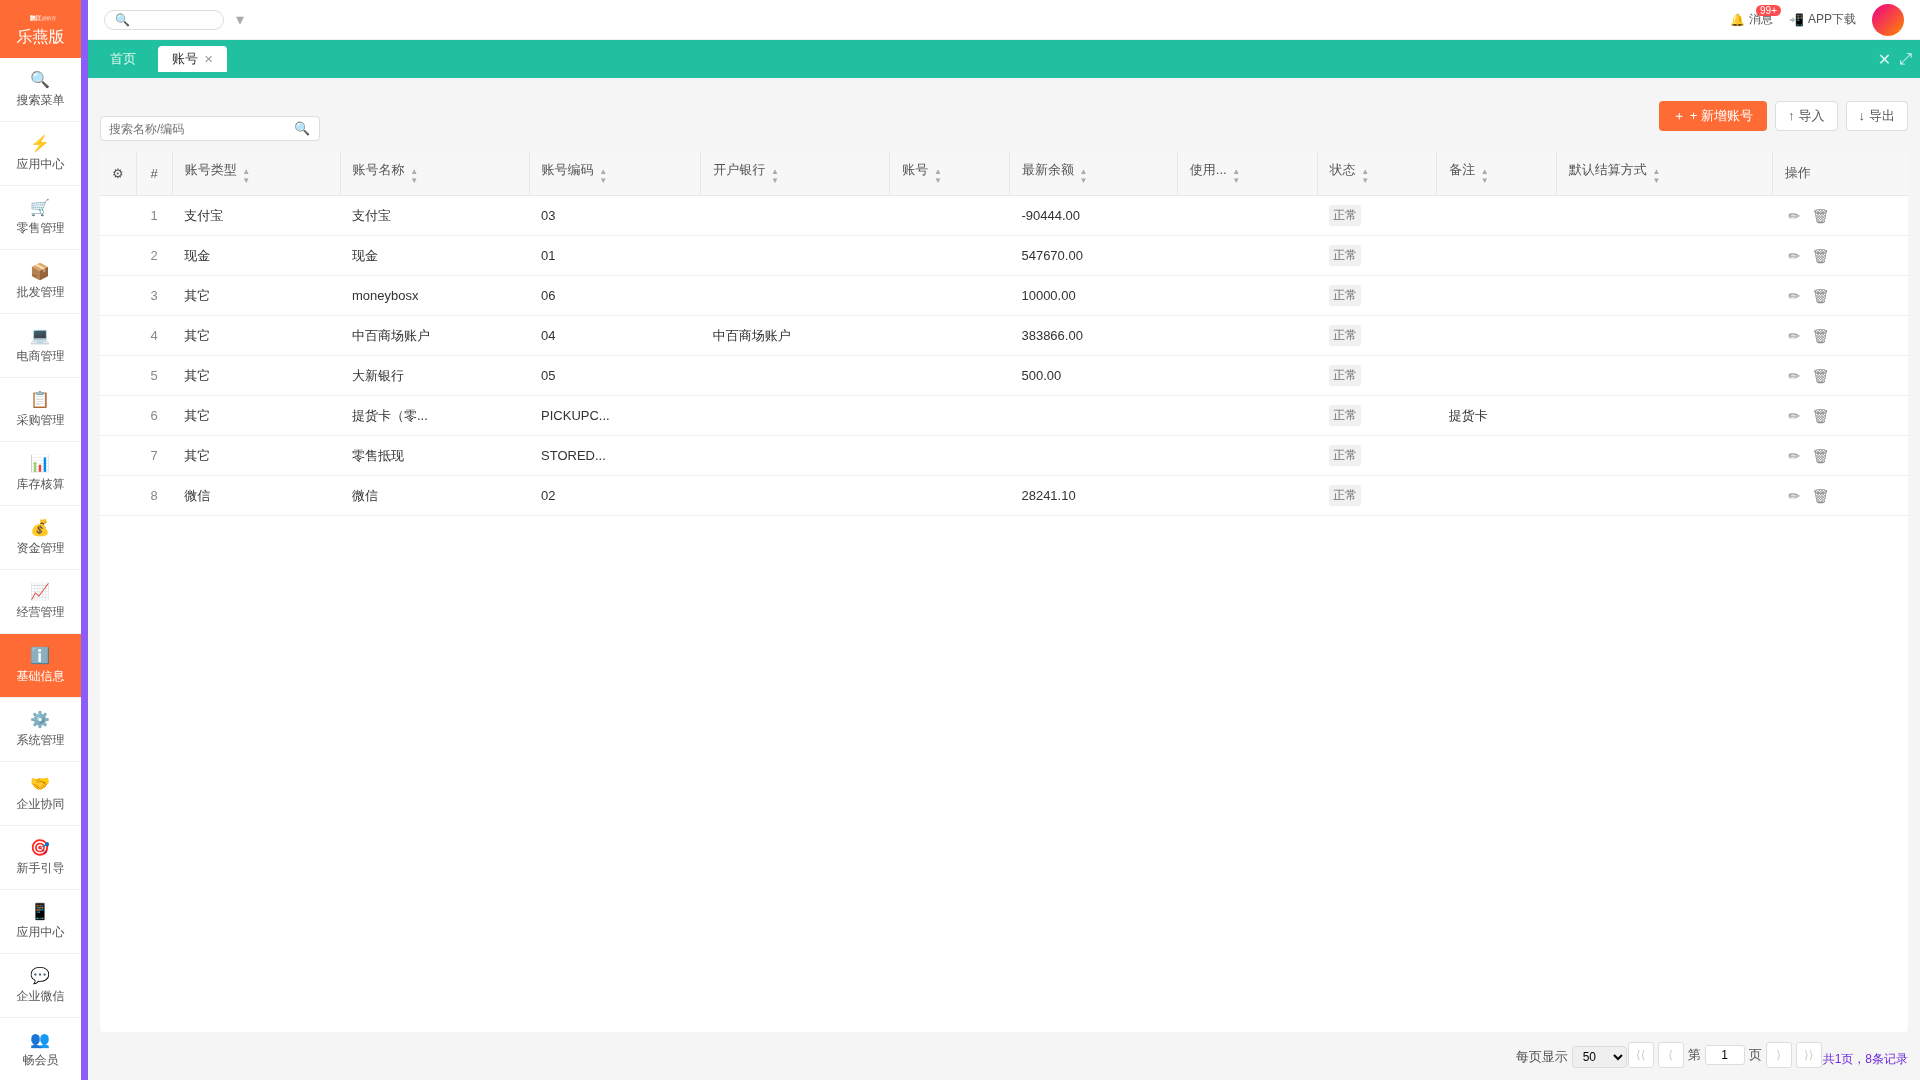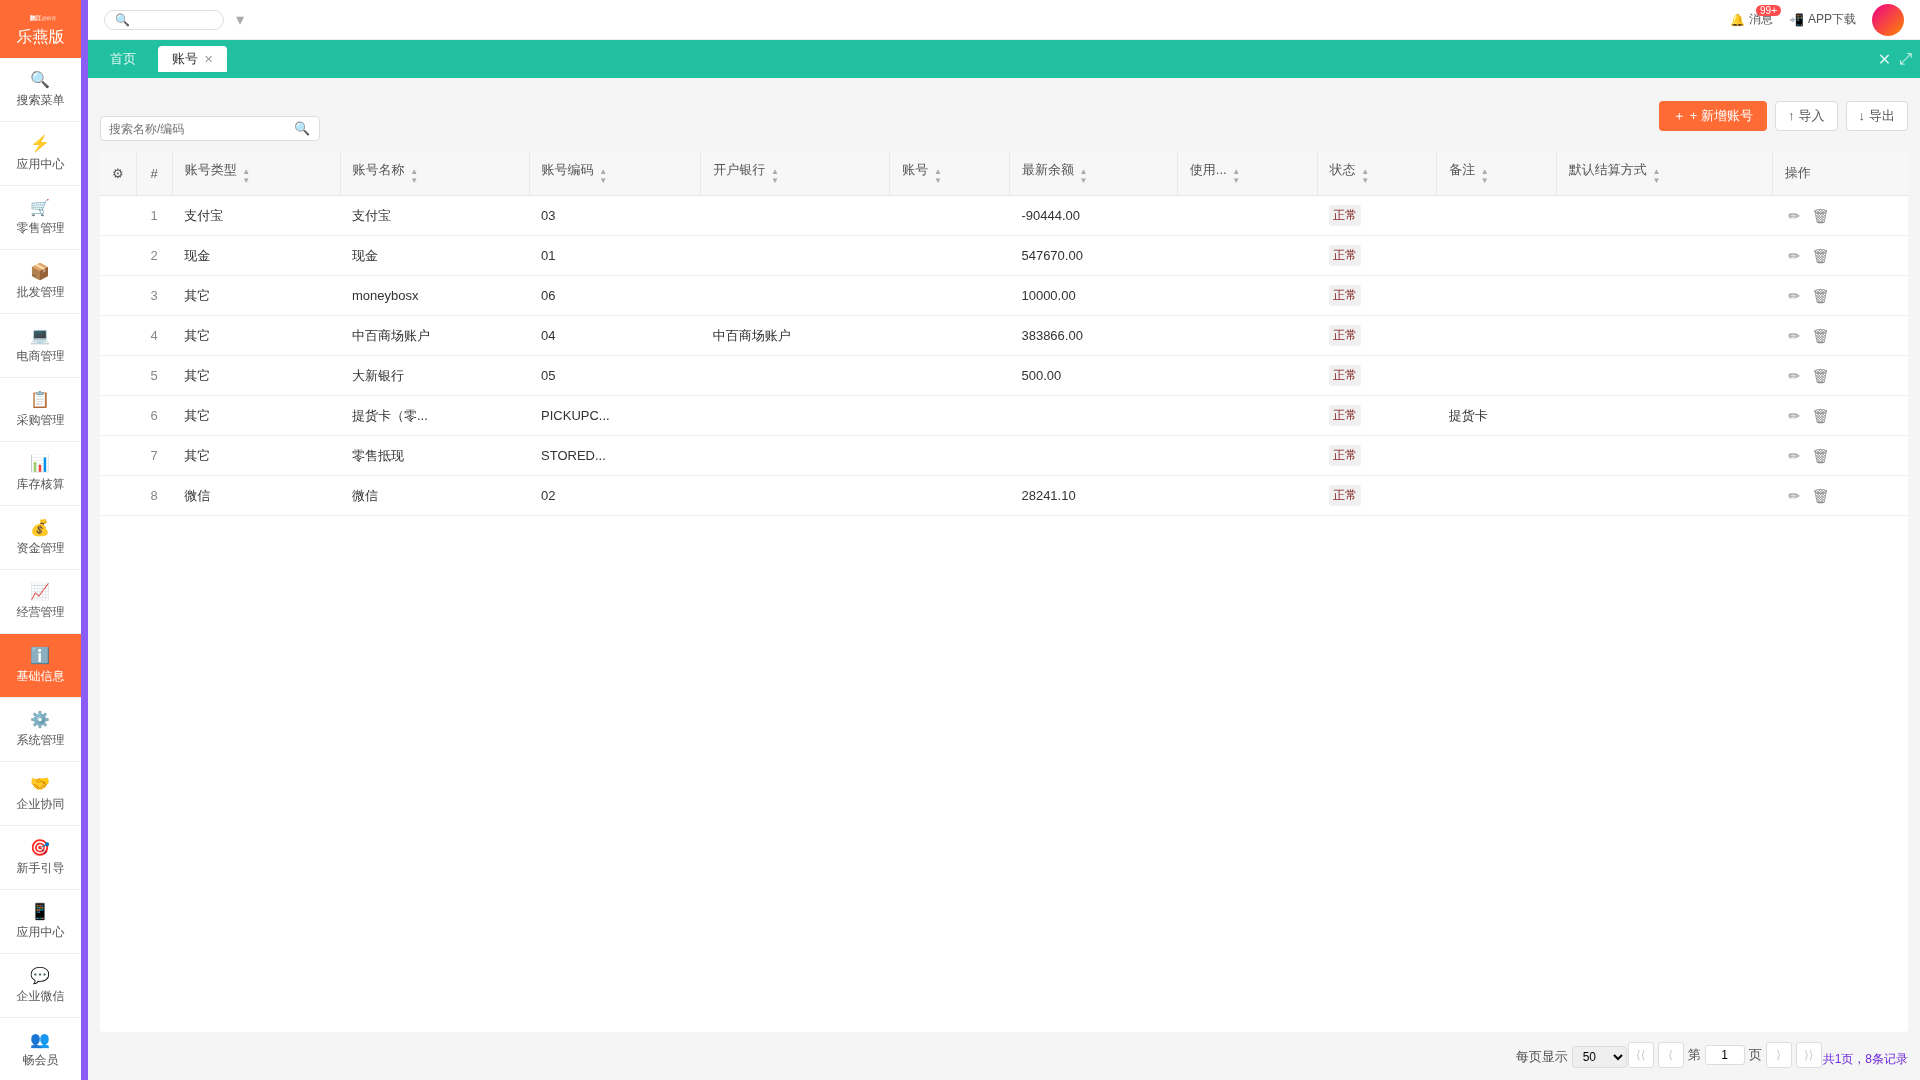--- a/index.html
+++ b/index.html
@@ -212,21 +212,21 @@
     tbody tr { border-bottom: 1px solid #f0f0f0; }
     tbody td {
       padding: 9px 12px;
       color: #333;
       white-space: nowrap;
     }
     .td-index { color: #888; text-align: center; width: 36px; }
     .status-badge {
       display: inline-block;
       background: #f0f0f0;
-      color: #7f1d1d;
+      color: #737373;
       border-radius: 3px;
       padding: 2px 4px;
       font-size: 12px;
     }
     .action-btn {
       background: none;
       border: none;
       cursor: pointer;
       color: #888;
       font-size: 14px;

